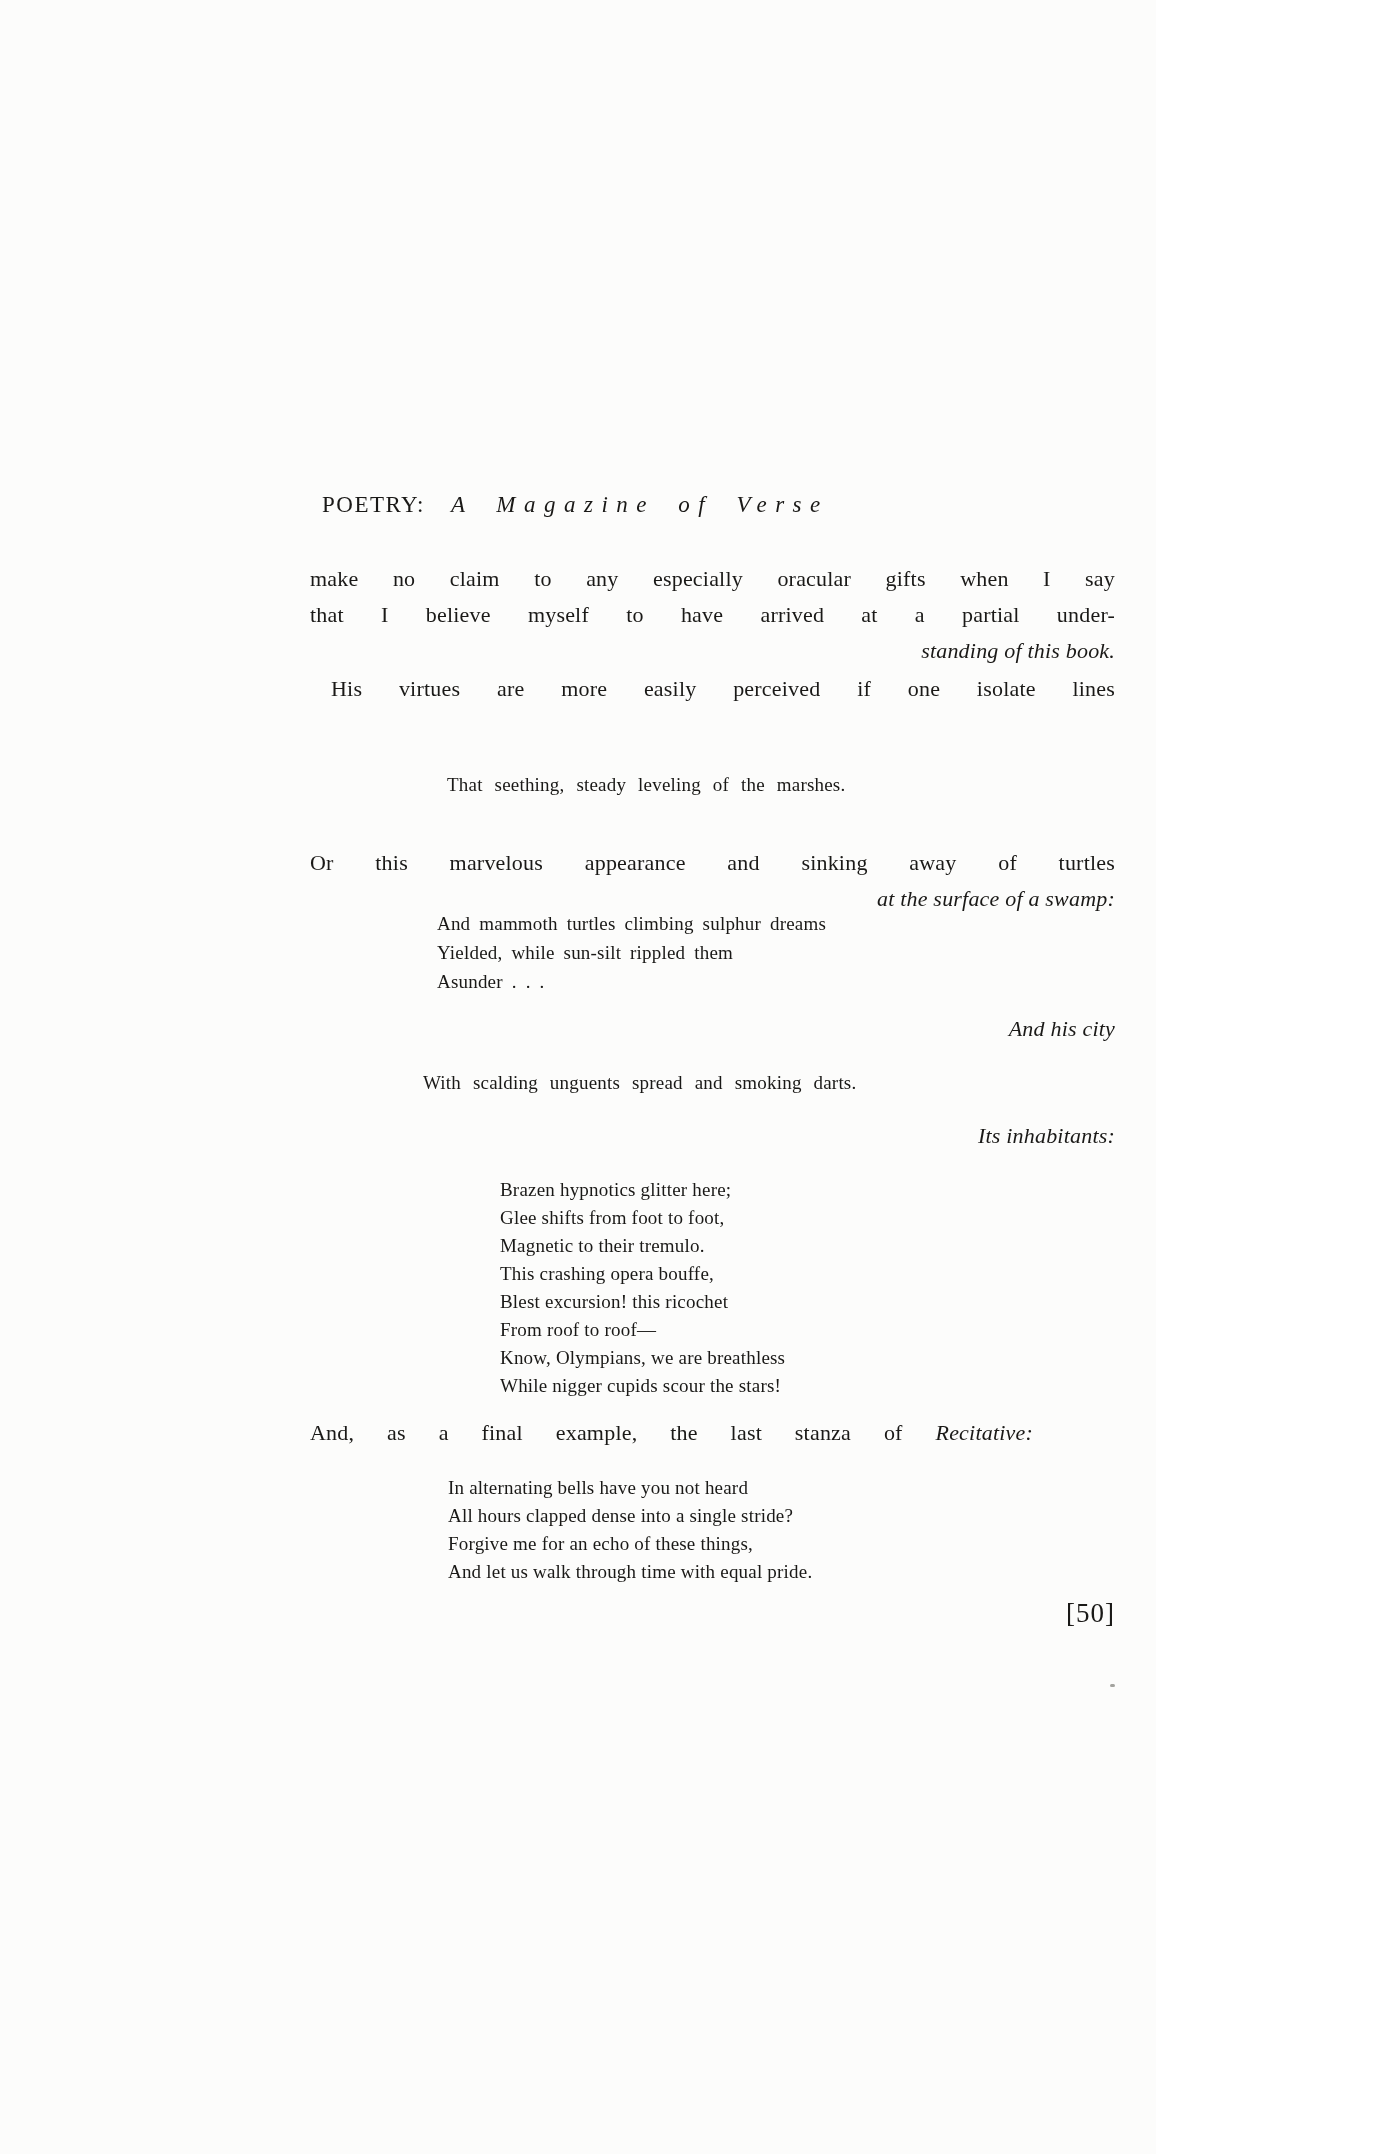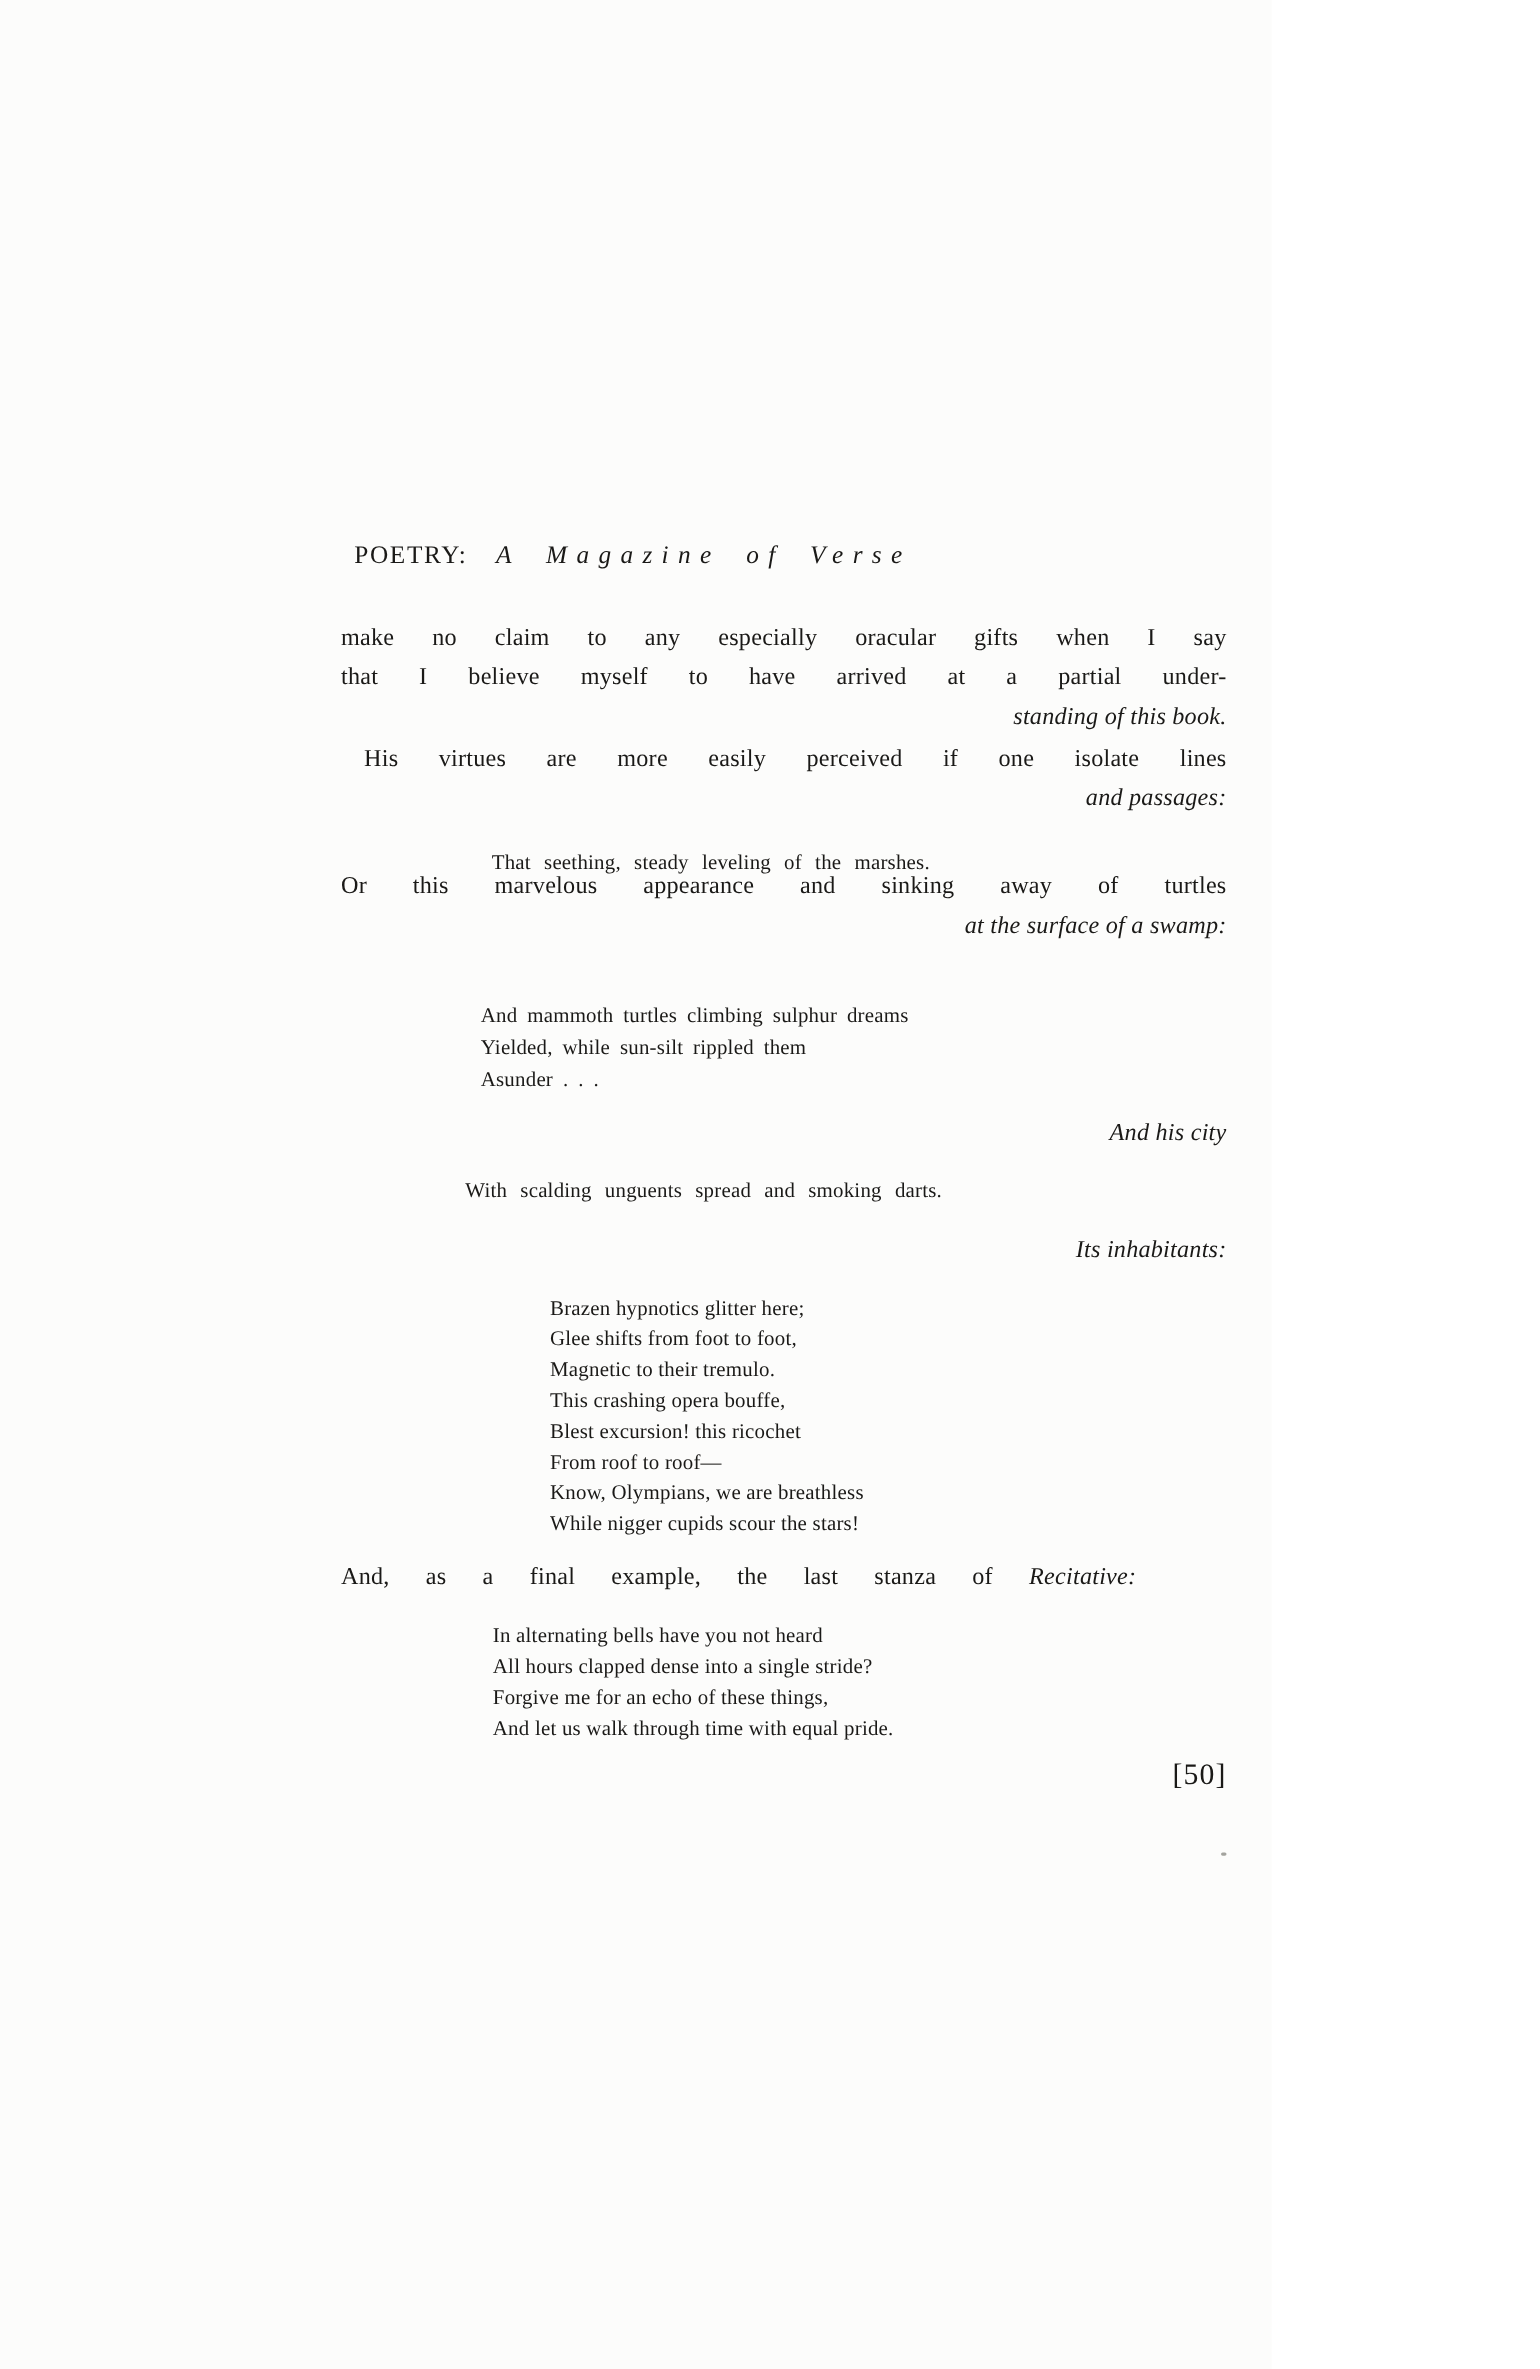--- a/index.html
+++ b/index.html
@@ -80,28 +80,27 @@
   </div>
 
   <div class="abs prose" style="top:561px">
     <div class="jl">make no claim to any especially oracular gifts when I say</div>
     <div class="jl">that I believe myself to have arrived at a partial under-</div>
     <div class="ll">standing of this book.</div>
   </div>
 
   <div class="abs prose" style="top:671px">
     <div class="jl indent1">His virtues are more easily perceived if one isolate lines</div>
-    <div class="ll">and passages:</div>
   </div>
 
   <div class="abs quote wide-ws" style="left:447px; top:771px">
     <div>That seething, steady leveling of the marshes.</div>
   </div>
 
-  <div class="abs prose" style="top:787px">
+  <div class="abs prose" style="top:845px">
     <div class="jl">Or this marvelous appearance and sinking away of turtles</div>
     <div class="ll">at the surface of a swamp:</div>
   </div>
 
   <div class="abs quote q-tall mid-ws" style="left:437px; top:909px">
     <div>And mammoth turtles climbing sulphur dreams</div>
     <div>Yielded, while sun-silt rippled them</div>
     <div>Asunder . . .</div>
   </div>
 

